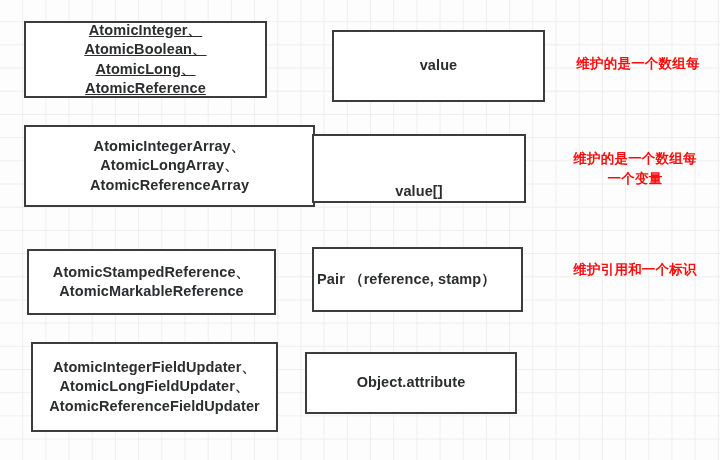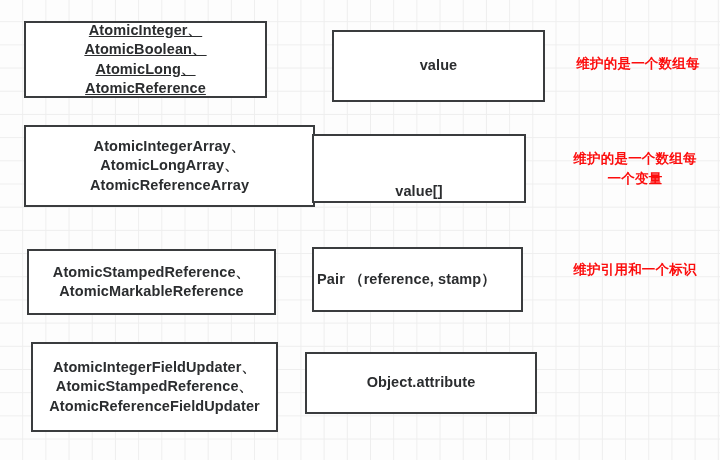--- a/index.html
+++ b/index.html
@@ -67,21 +67,21 @@
   
   #left-1 { left: 24px;  top: 21px;  width: 243px; height: 77px; text-decoration: underline; }
   #left-2 { left: 24px;  top: 125px; width: 291px; height: 82px; }
   #left-3 { left: 27px;  top: 249px; width: 249px; height: 66px; }
   #left-4 { left: 31px;  top: 342px; width: 247px; height: 90px; }
 
   
   #mid-1 { left: 332px; top: 30px;  width: 213px; height: 72px; }
   #mid-2 { left: 312px; top: 134px; width: 214px; height: 69px; align-items: flex-end; }
   #mid-3 { left: 312px; top: 247px; width: 211px; height: 65px; }
-  #mid-4 { left: 305px; top: 352px; width: 232px; height: 62px; }
+  #mid-4 { left: 305px; top: 352px; width: 212px; height: 62px; }
 
   
   #annot-1 { left: 558px; top: 54px;  width: 160px; }
   #annot-2 { left: 552px; top: 149px; width: 166px; }
   #annot-3 { left: 553px; top: 260px; width: 164px; }
   #annot-4 { left: 553px; top: 368px; width: 164px; }
 </style>
 </head>
 <body>
 
@@ -113,20 +113,20 @@
     <span class="txt">AtomicStampedReference、
 AtomicMarkableReference</span>
   </div>
   <div class="node mid-node align-left" id="mid-3">
     <span class="txt">Pair （reference, stamp）</span>
   </div>
   <div class="annot" id="annot-3">维护引用和一个标识</div>
 
   <div class="node left-node" id="left-4">
     <span class="txt">AtomicIntegerFieldUpdater、
-AtomicStampedReference、
+AtomicLongFieldUpdater、
 AtomicReferenceFieldUpdater</span>
   </div>
   <div class="node mid-node" id="mid-4">
     <span class="txt">Object.attribute</span>
   </div>
 
 </div>
 
 </body></html>

